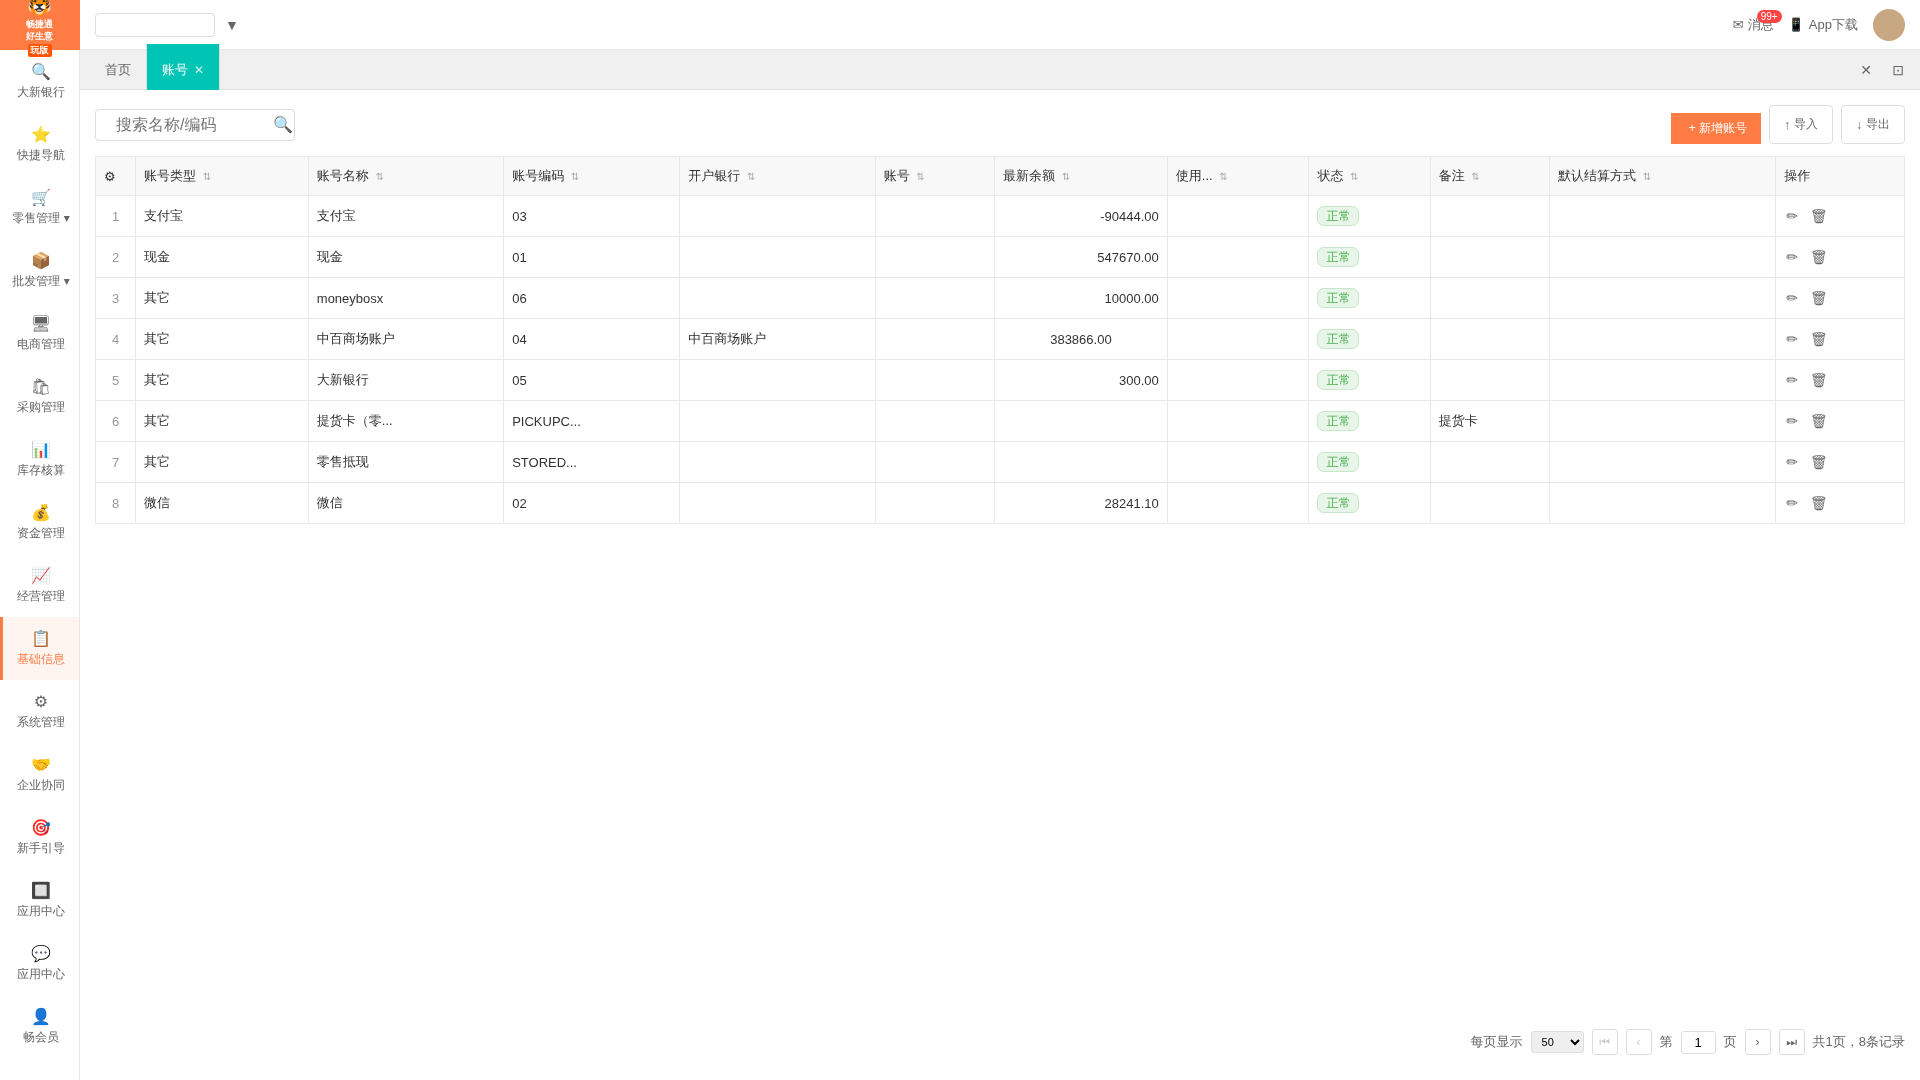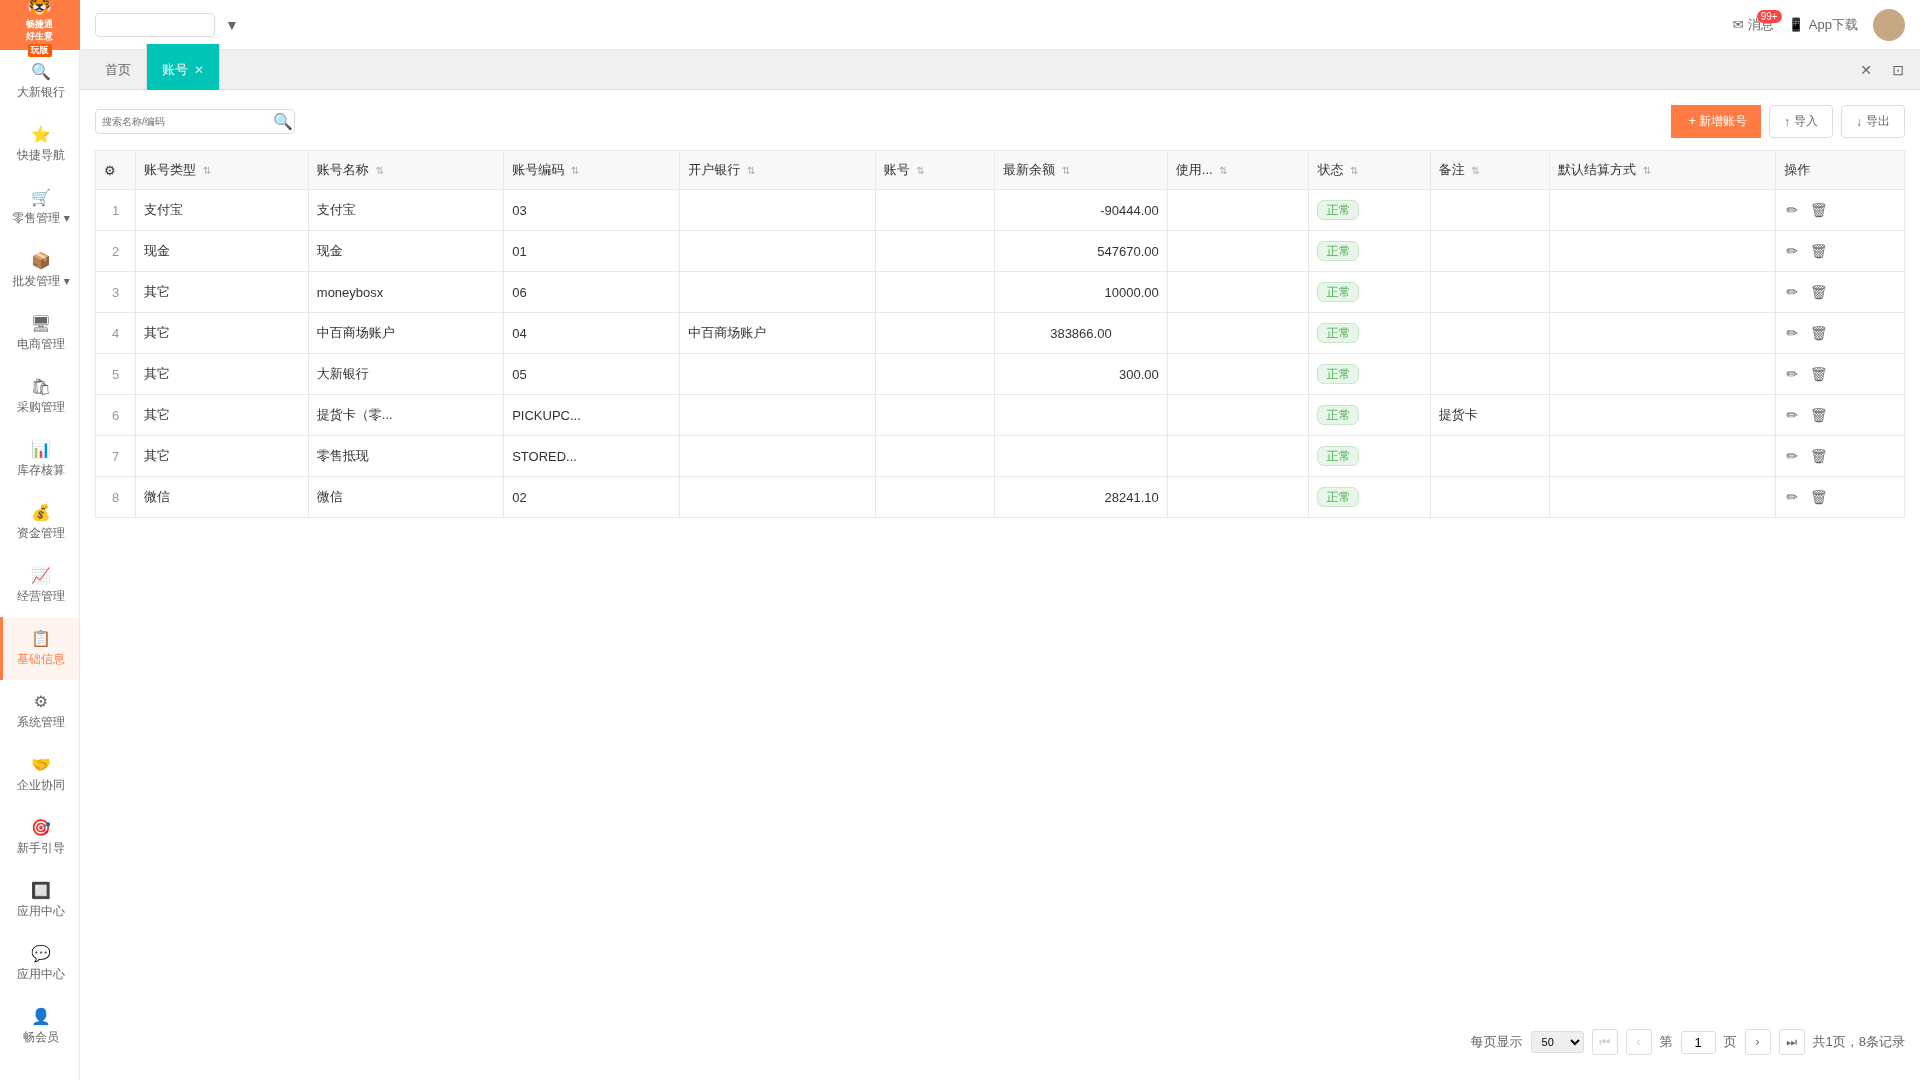--- a/index.html
+++ b/index.html
@@ -202,22 +202,22 @@
       margin-bottom: 12px;
     }
     .search-area {
       display: flex;
       align-items: center;
       gap: 8px;
     }
     .search-input {
       border: 1px solid #ddd;
       border-radius: 4px;
-      padding: 6px 6px;
-      font-size: 10px;
+      padding: 6px 20px;
+      font-size: 16px;
       width: 200px;
       color: #999;
       outline: none;
     }
     .search-btn {
       background: none;
       border: none;
       cursor: pointer;
       color: #999;
       font-size: 16px;
@@ -229,22 +229,23 @@
     }
     .btn-primary {
       background: #ff7d45;
       color: white;
       border: none;
       border-radius: 0;
       padding: 7px 14px;
       font-size: 12px;
       cursor: pointer;
       display: flex;
-      align-items: center;
+      align-items: flex-start;
       gap: 4px;
+      margin-top: 8px;
     }
     .btn-default {
       background: white;
       color: #666;
       border: 1px solid #ddd;
       border-radius: 4px;
       padding: 7px 14px;
       font-size: 12px;
       cursor: pointer;
       display: flex;

